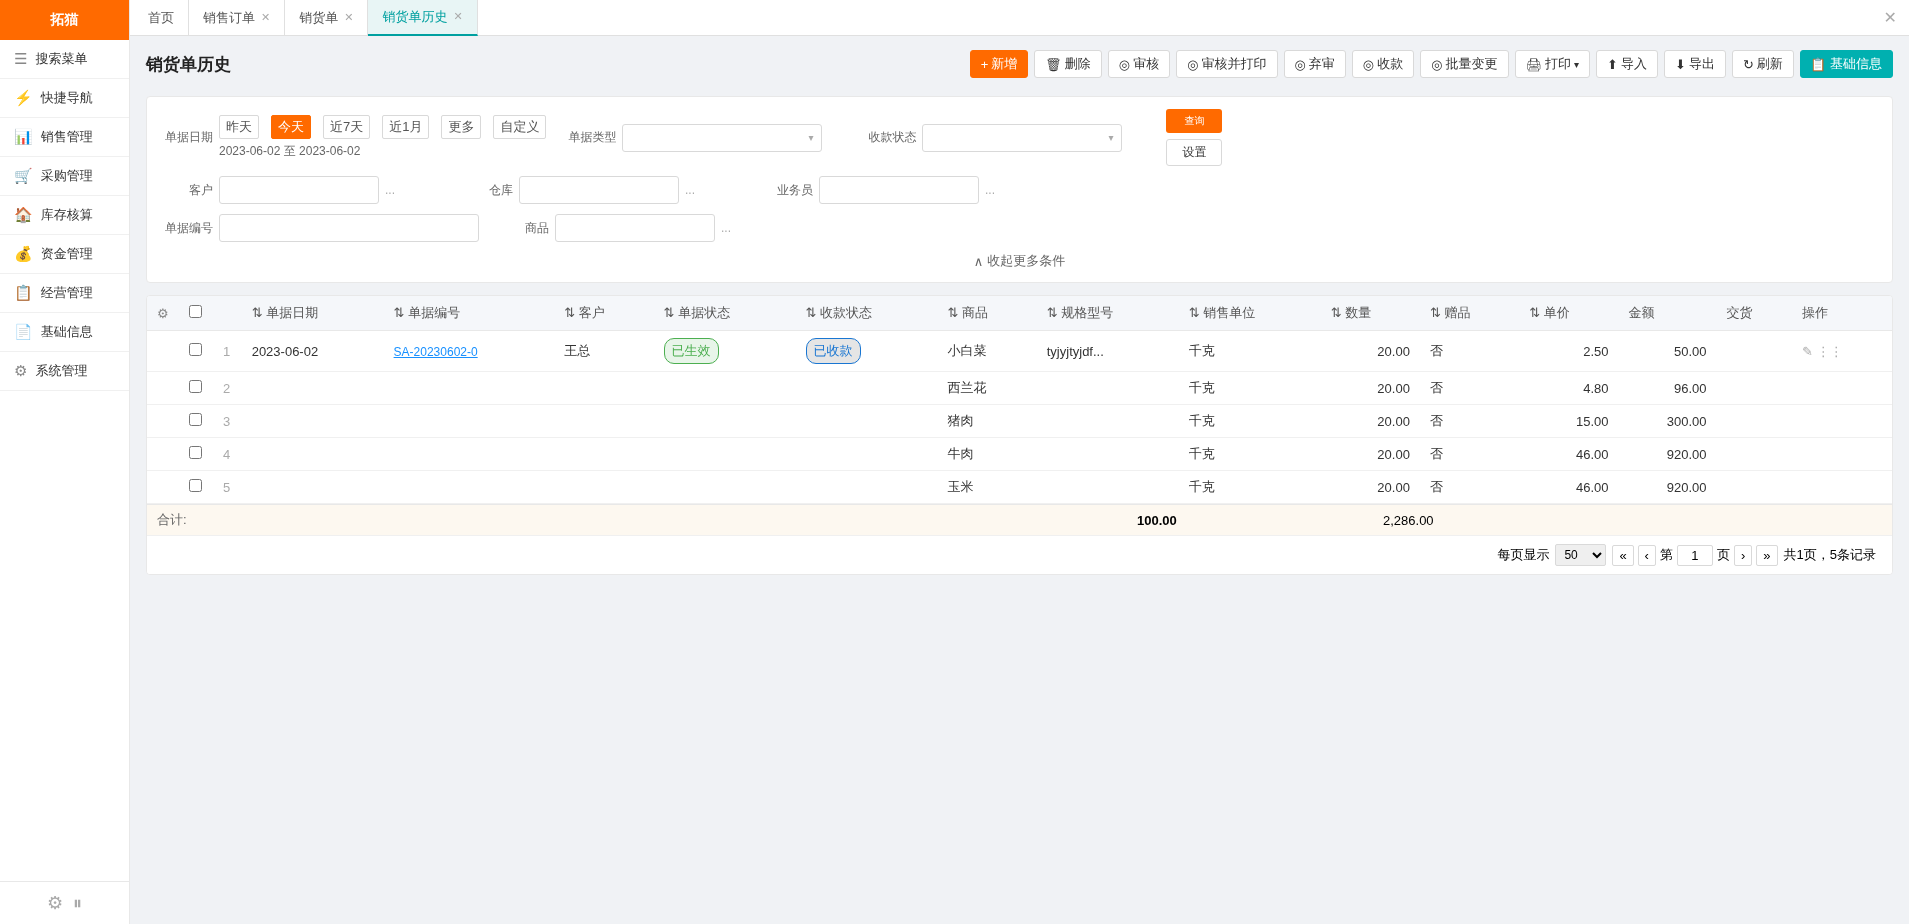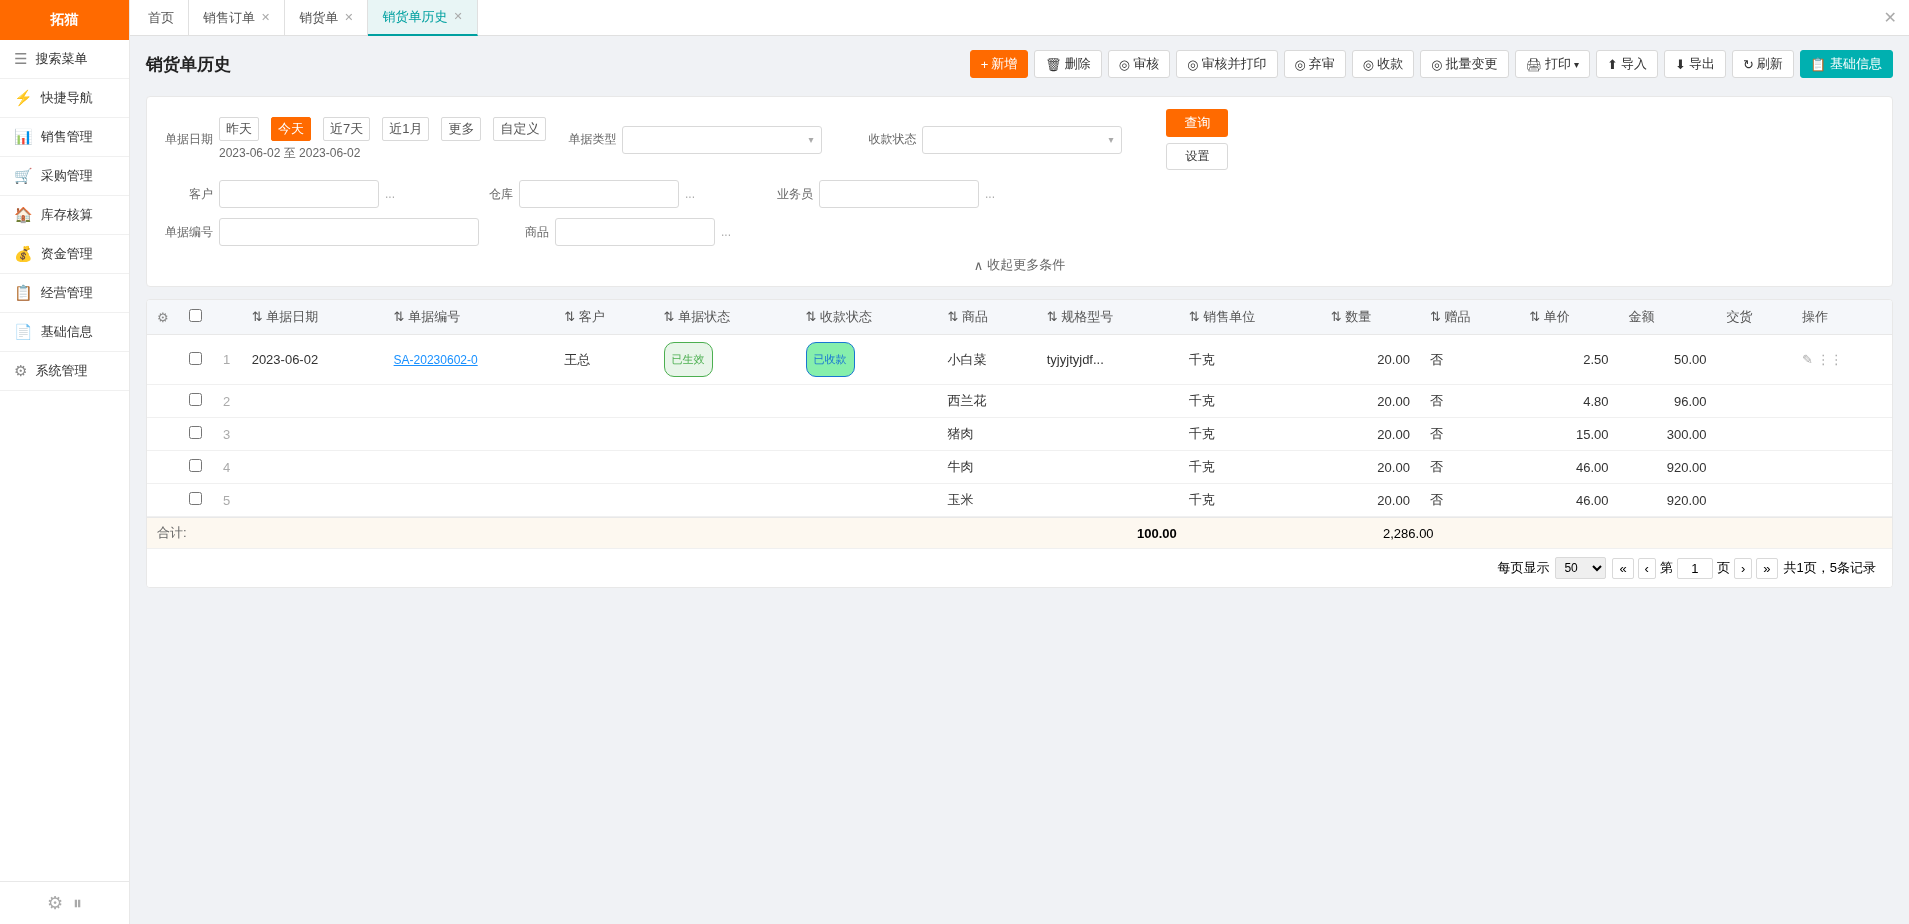--- a/index.html
+++ b/index.html
@@ -239,26 +239,26 @@
     tbody tr {
       border-bottom: 1px solid #f0f0f0;
     }
     tbody td {
       padding: 7px 10px;
       color: #333;
       white-space: nowrap;
     }
     .badge {
       display: inline-block;
-      padding: 9px 7px;
+      padding: 3px 7px;
       border-radius: 10px;
-      font-size: 11px;
+      font-size: 13px;
     }
     .badge-green { background: #e8f5e9; color: #4caf50; border: 1px solid #4caf50; }
-    .badge-blue { background: #86efac; color: #1976d2; border: 1px solid #1976d2; }
+    .badge-blue { background: #e5e5e5; color: #1976d2; border: 1px solid #1976d2; }
     .row-action { color: #aaa; cursor: pointer; font-size: 14px; gap: 4px; display: flex; }
 
     
     .table-footer {
       display: flex;
       align-items: center;
       background: #fdf8f0;
       border-top: 1px solid #e8e8e8;
       padding: 6px 10px;
       font-size: 12px;
@@ -305,21 +305,21 @@
     .link-text { color: #1890ff; cursor: pointer; text-decoration: underline; font-size: 12px; }
 
     
     .query-btn {
       background: #ff6a00;
       color: #fff;
       border: none;
       border-radius: 3px;
       padding: 5px 18px;
       cursor: pointer;
-      font-size: 13px;
+      font-size: 10px;
     }
     .settings-btn {
       background: #fff;
       color: #333;
       border: 1px solid #d9d9d9;
       border-radius: 3px;
       padding: 4px 14px;
       cursor: pointer;
       font-size: 12px;
     }

